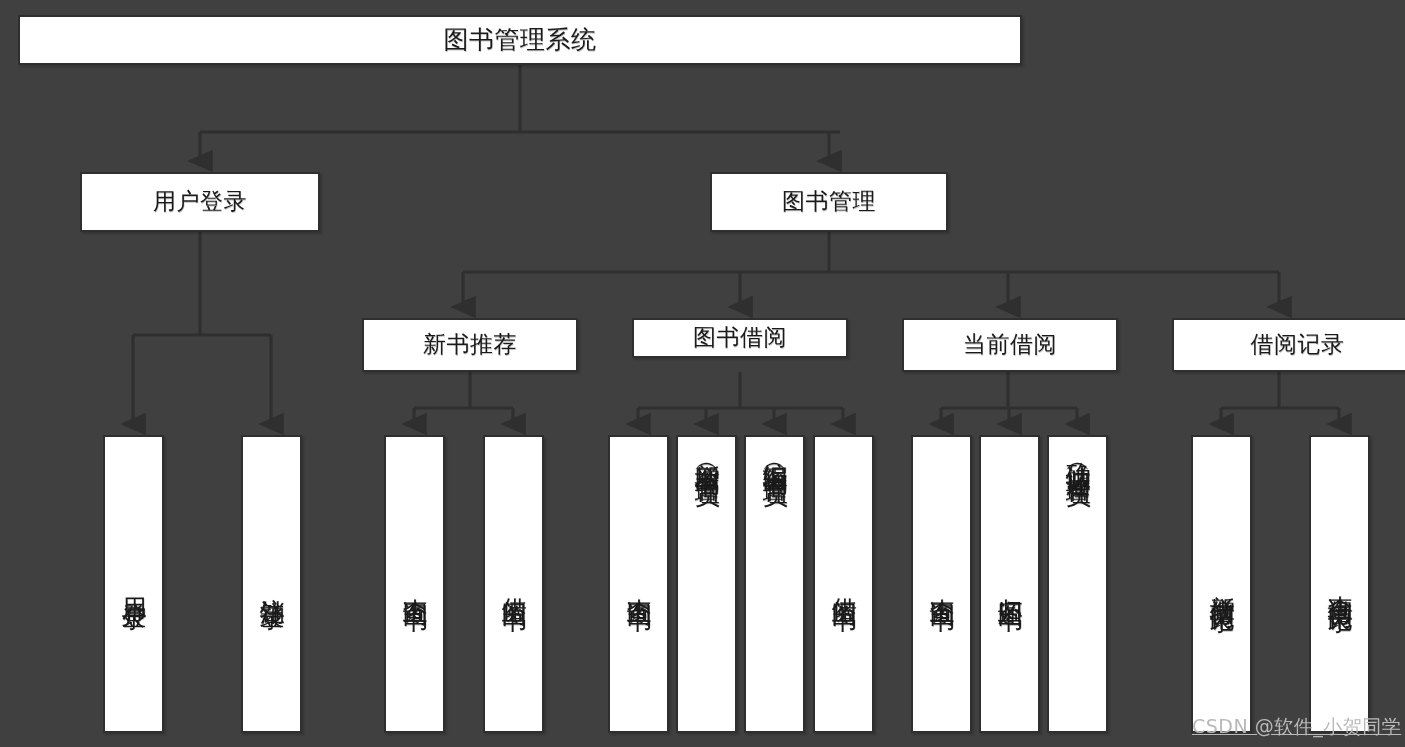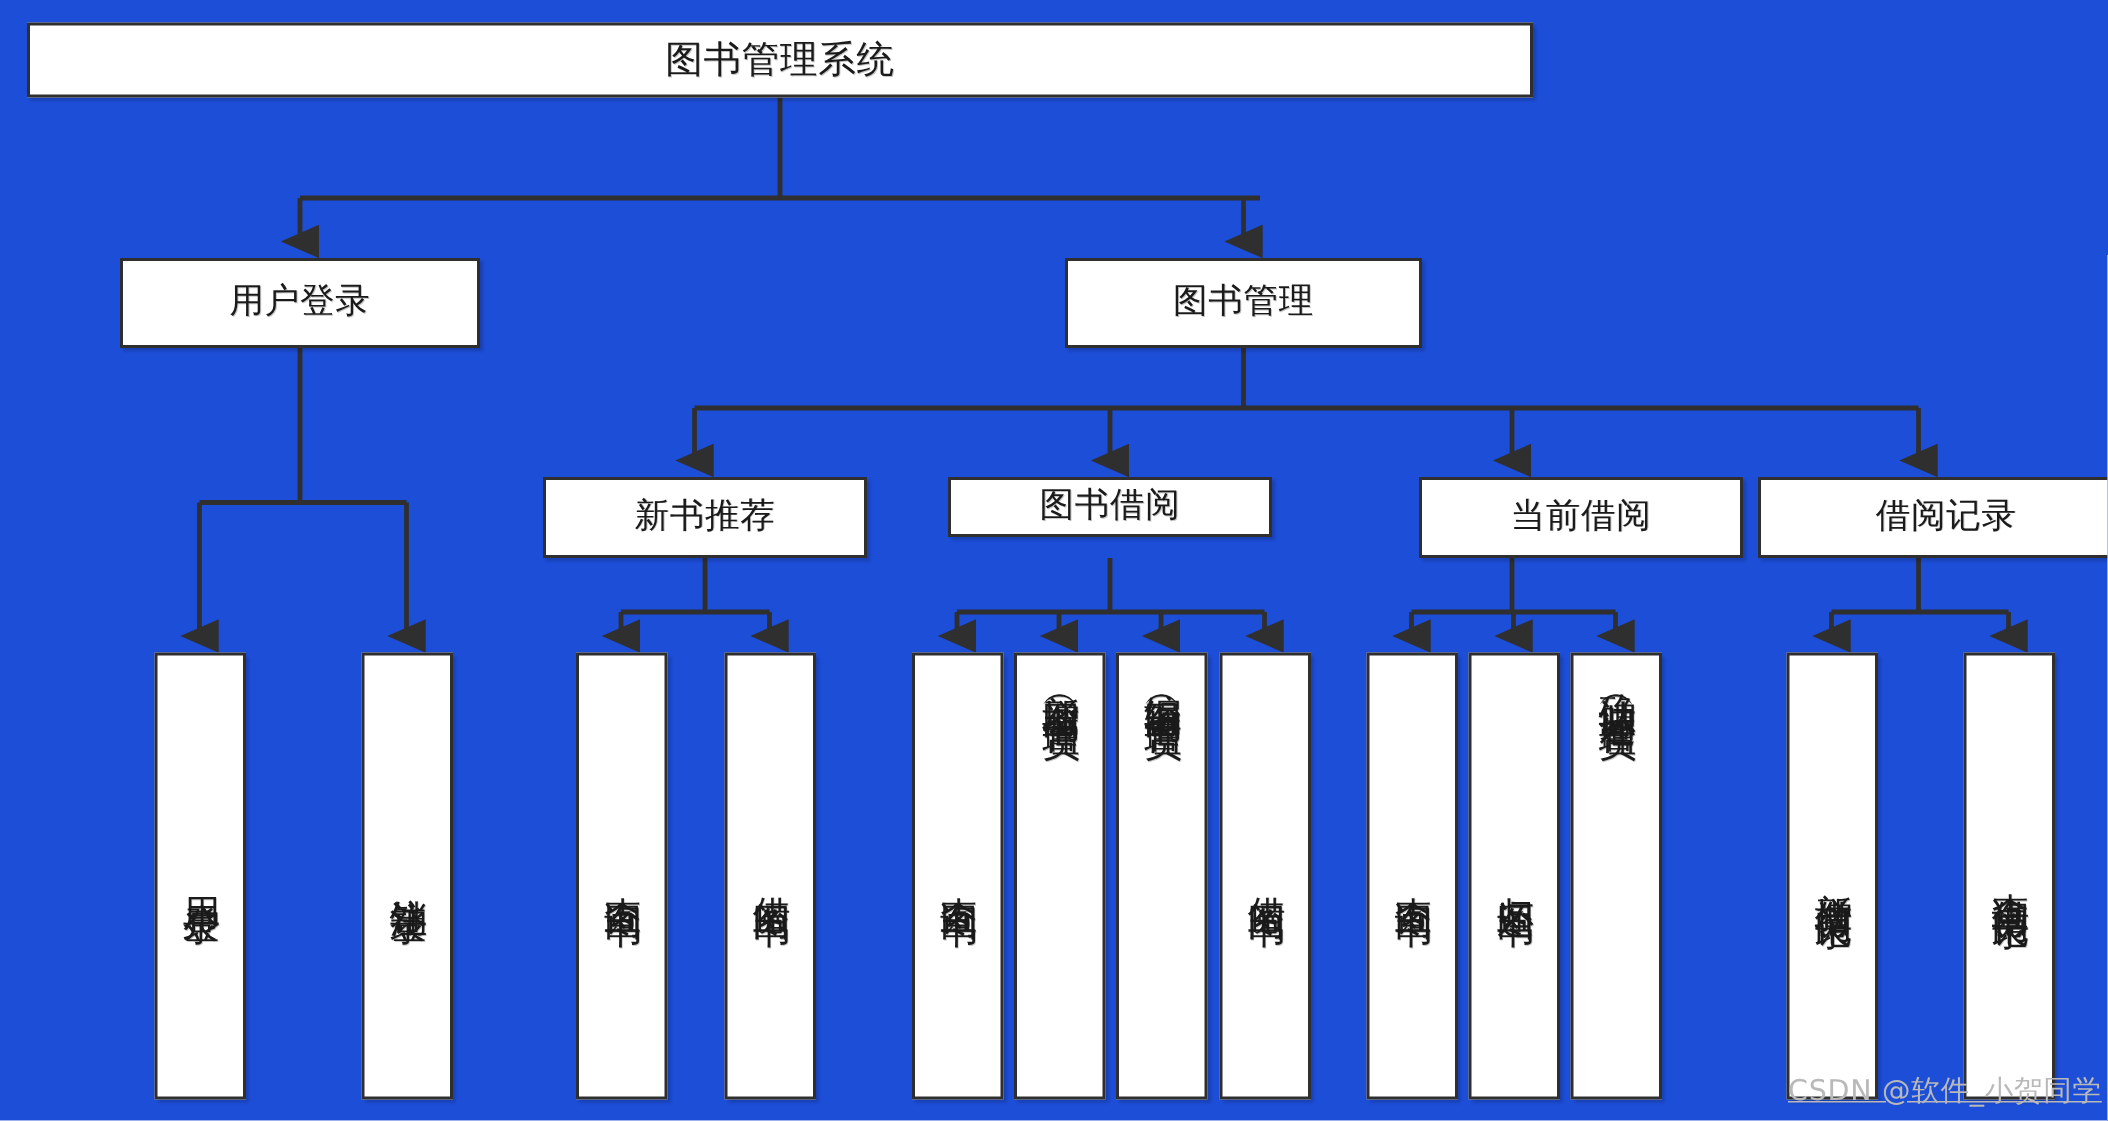--- a/index.html
+++ b/index.html
@@ -8,21 +8,21 @@
     padding: 0;
     background: #ffffff;
   }
   body {
     font-family: "DejaVu Sans", "Liberation Sans", sans-serif;
   }
   #canvas {
     position: relative;
     width: 1405px;
     height: 747px;
-    background: #1d4ed8;
+    background: #404040;
     overflow: hidden;
   }
   #edges {
     position: absolute;
     left: 0;
     top: 0;
     width: 1405px;
     height: 747px;
     pointer-events: none;
   }
@@ -147,21 +147,21 @@
   <div class="node horiz" style="left:710px; top:172px; width:238px; height:60px;">
     <span class="node-label">图书管理</span>
   </div>
 
   <div class="node horiz" style="left:362px; top:318px; width:216px; height:54px;">
     <span class="node-label">新书推荐</span>
   </div>
   <div class="node horiz" style="left:632px; top:318px; width:216px; height:40px;">
     <span class="node-label">图书借阅</span>
   </div>
-  <div class="node horiz" style="left:902px; top:318px; width:216px; height:54px;margin-left:44px;">
+  <div class="node horiz" style="left:902px; top:318px; width:216px; height:54px;">
     <span class="node-label">当前借阅</span>
   </div>
   <div class="node horiz" style="left:1172px; top:318px; width:251px; height:54px;">
     <span class="node-label">借阅记录</span>
   </div>
 
   <div class="node vert centered" style="left:103px; top:435px; width:61px; height:298px;">
     <span class="node-label">用户登录</span>
   </div>
   <div class="node vert centered" style="left:241px; top:435px; width:61px; height:298px;">

